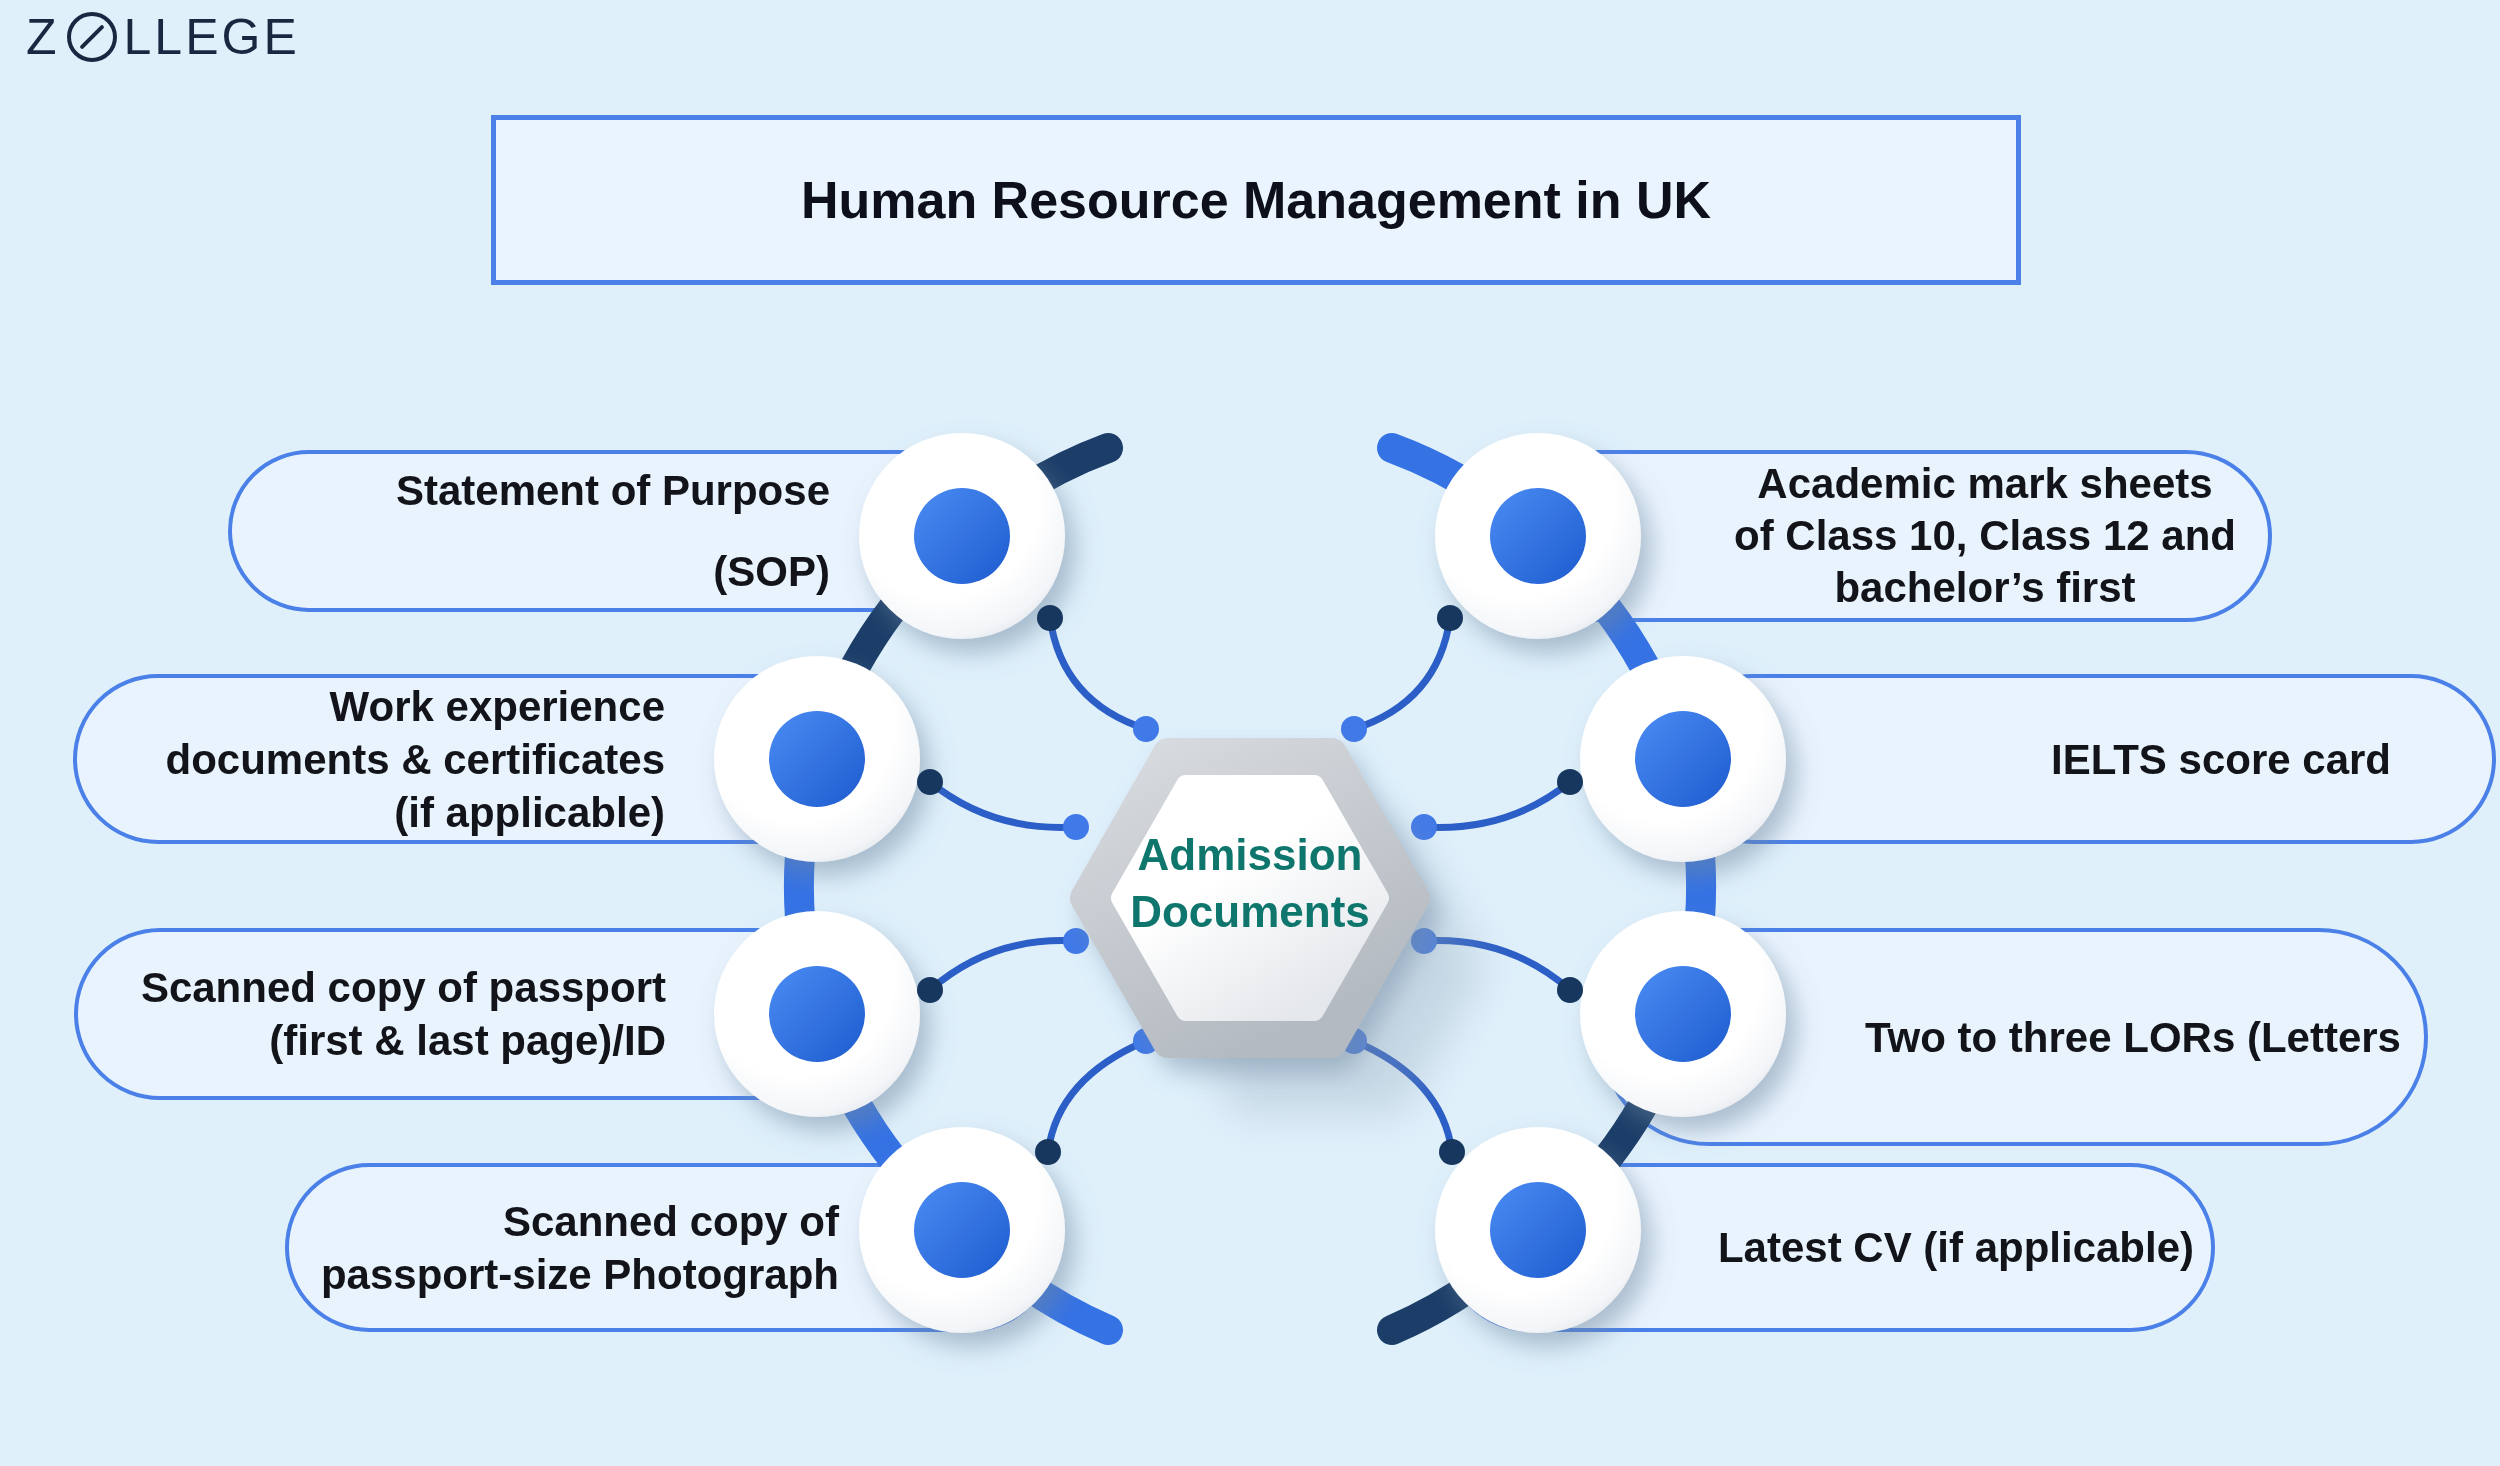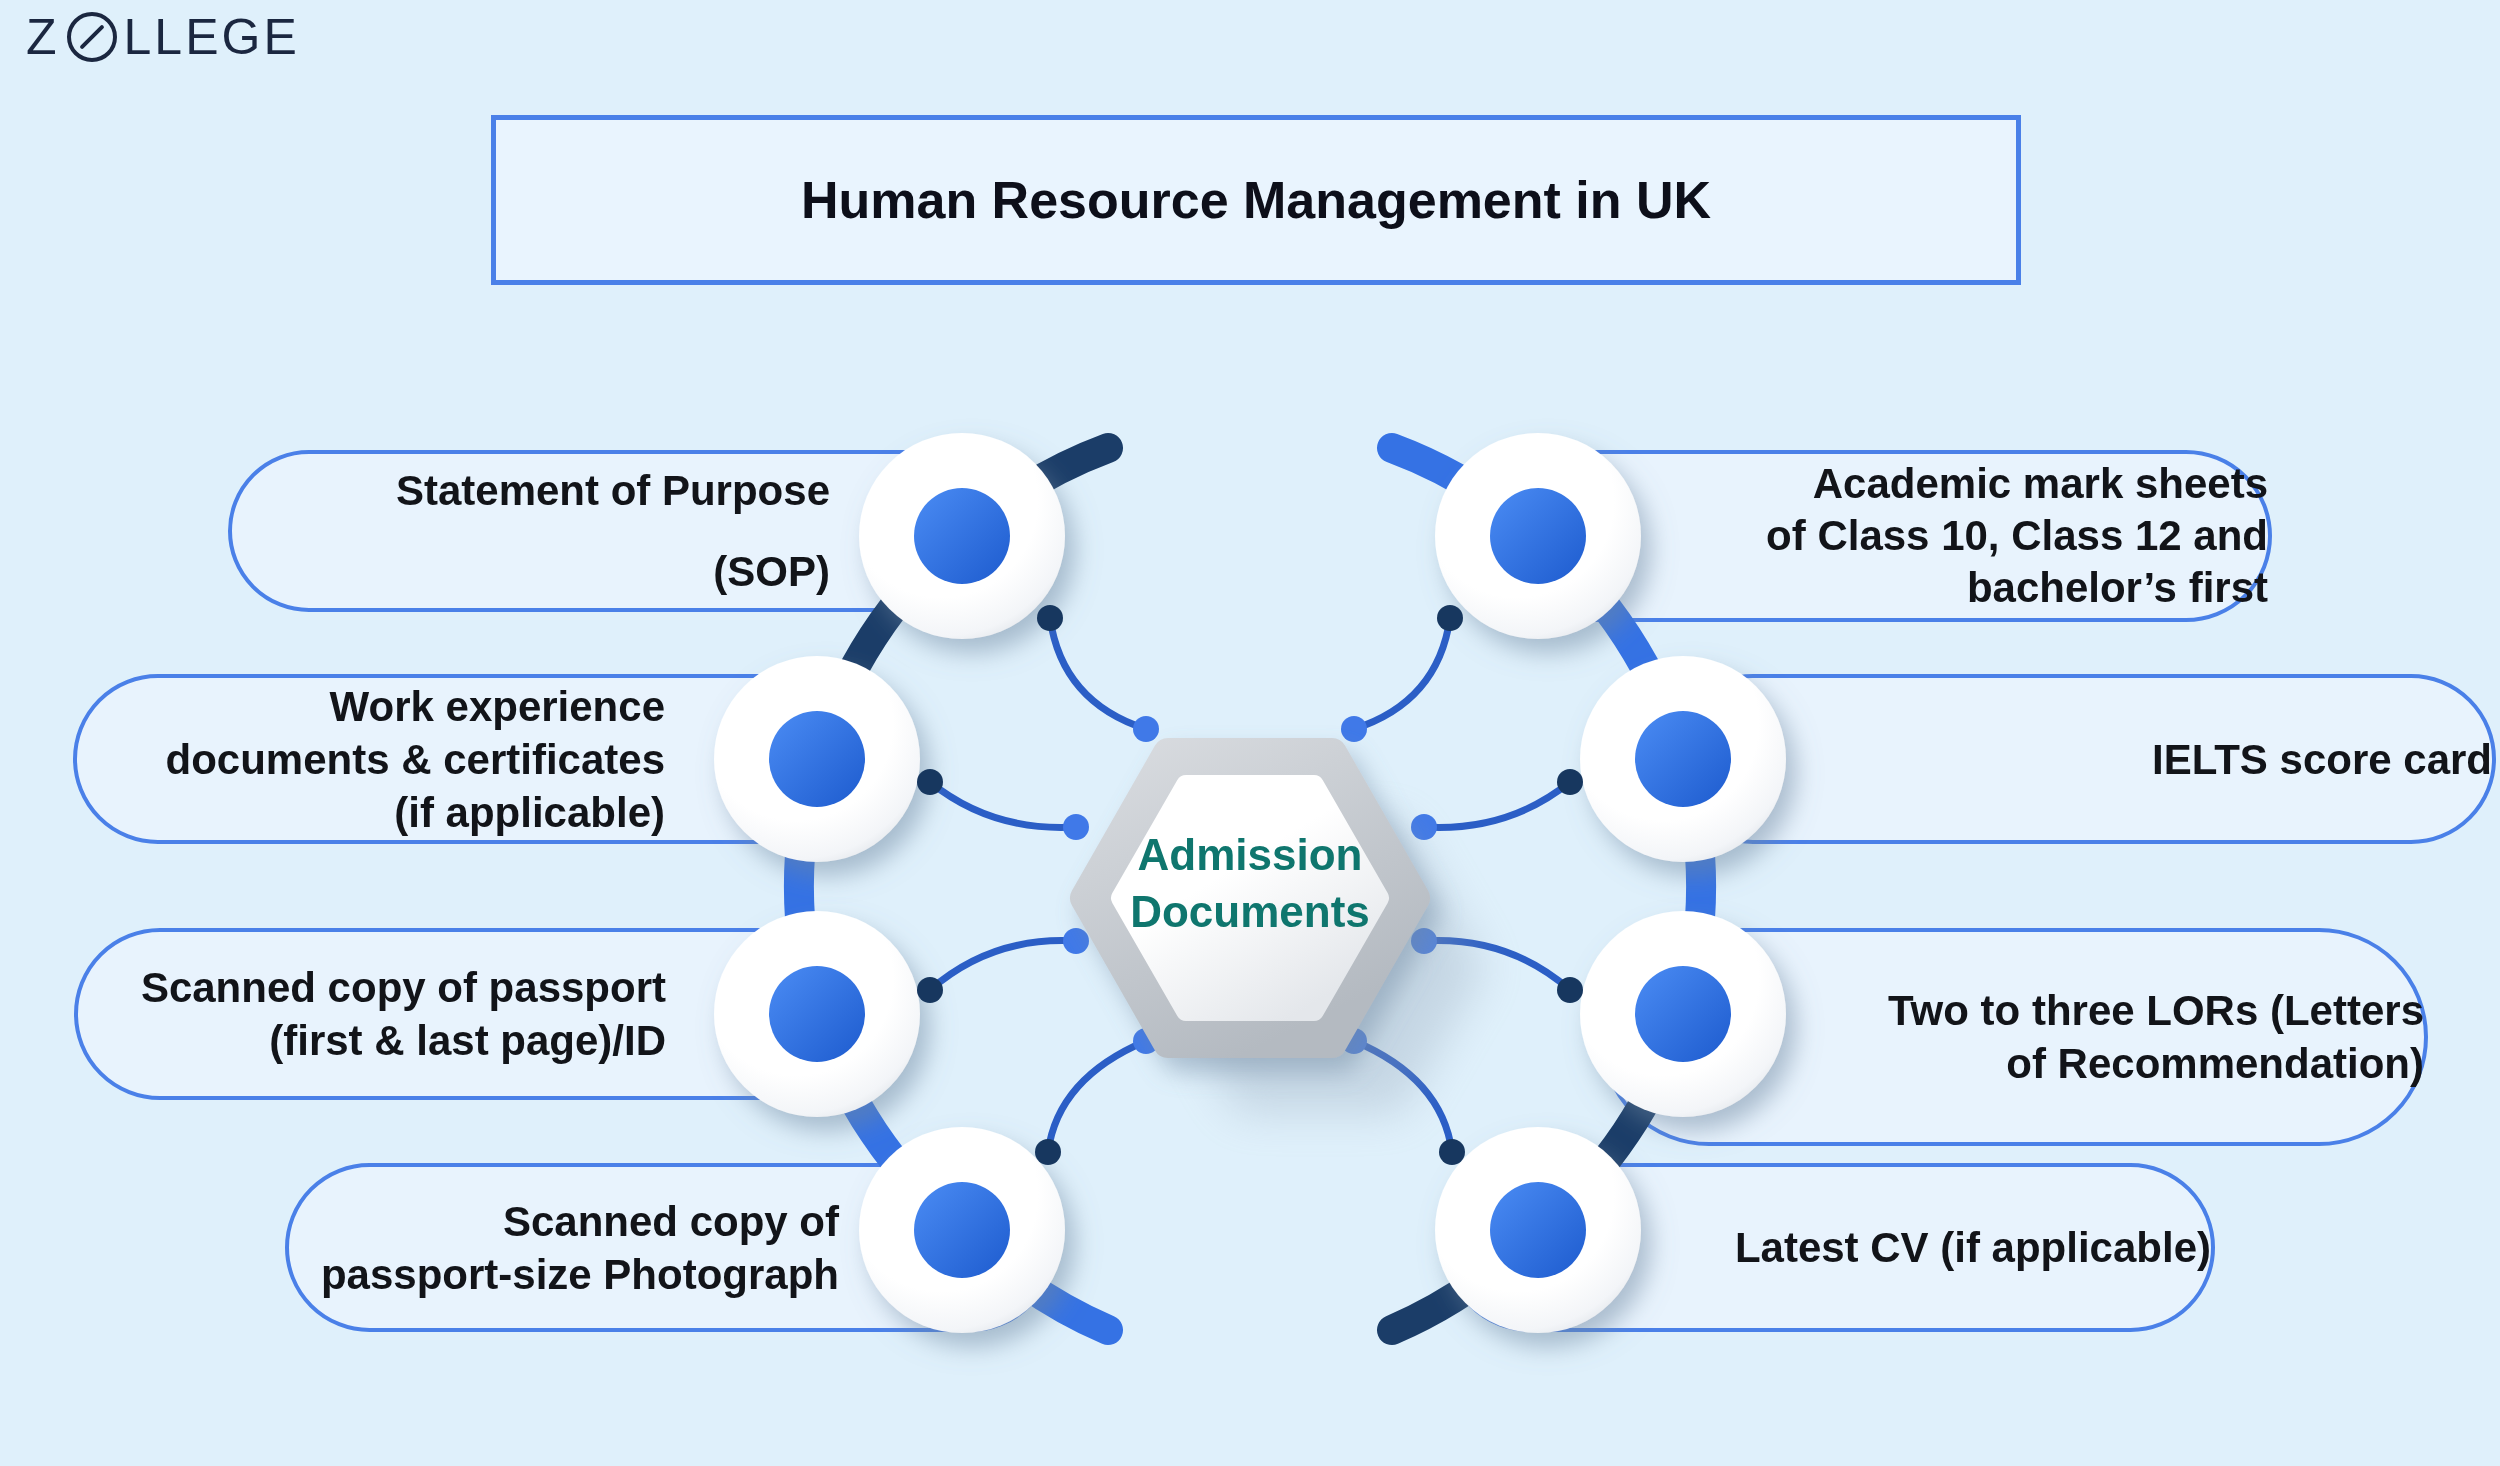--- a/index.html
+++ b/index.html
@@ -19,21 +19,21 @@
              border:5px solid #4a80e8;background:#e9f4fe;box-sizing:border-box;
              display:flex;flex-direction:column;align-items:center;justify-content:center;
              z-index:2;}
   .title-box .t{font-size:52px;font-weight:700;color:#0d0f1a;line-height:72px;text-align:center;}
 
   
   .pill{position:absolute;background:#e8f3fd;border:4px solid #4a80e8;border-radius:999px;
         display:flex;flex-direction:column;justify-content:center;box-sizing:border-box;
         color:#121419;font-size:42px;font-weight:700;line-height:53px;z-index:1;}
   .pill.left{align-items:flex-end;text-align:right;}
-  .pill.right{align-items:flex-end;text-align:left;}
+  .pill.right{align-items:center;text-align:left;}
 
   
   .hex-label{position:absolute;left:1075px;top:826px;width:350px;z-index:6;
              text-align:center;font-size:44px;font-weight:700;color:#0f766e;line-height:57px;}
 
   .diagram{position:absolute;left:0;top:0;z-index:5;pointer-events:none;}
 </style>
 </head>
 <body>
 
@@ -72,21 +72,20 @@
   <div class="pill right" style="left:1466px;top:450px;width:806px;height:172px;padding-left:232px;line-height:52px;">
     <div>Academic mark sheets</div>
     <div>of Class 10, Class 12 and</div>
     <div>bachelor’s first</div>
   </div>
   <div class="pill right" style="left:1668px;top:674px;width:828px;height:170px;padding-left:278px;">
     <div>IELTS score card</div>
   </div>
   <div class="pill right" style="left:1600px;top:928px;width:828px;height:218px;padding-left:238px;">
     <div>Two to three LORs (Letters</div>
-    <div>of Recommendation)</div>
   </div>
   <div class="pill right" style="left:1445px;top:1163px;width:770px;height:169px;padding-left:252px;">
     <div>Latest CV (if applicable)</div>
   </div>
 
   <svg class="diagram" width="2500" height="1466" viewBox="0 0 2500 1466">
     <defs>
       <radialGradient id="gWhite" cx="0.40" cy="0.33" r="0.78">
         <stop offset="0.60" stop-color="#ffffff"></stop>
         <stop offset="0.84" stop-color="#f3f5f8"></stop>

